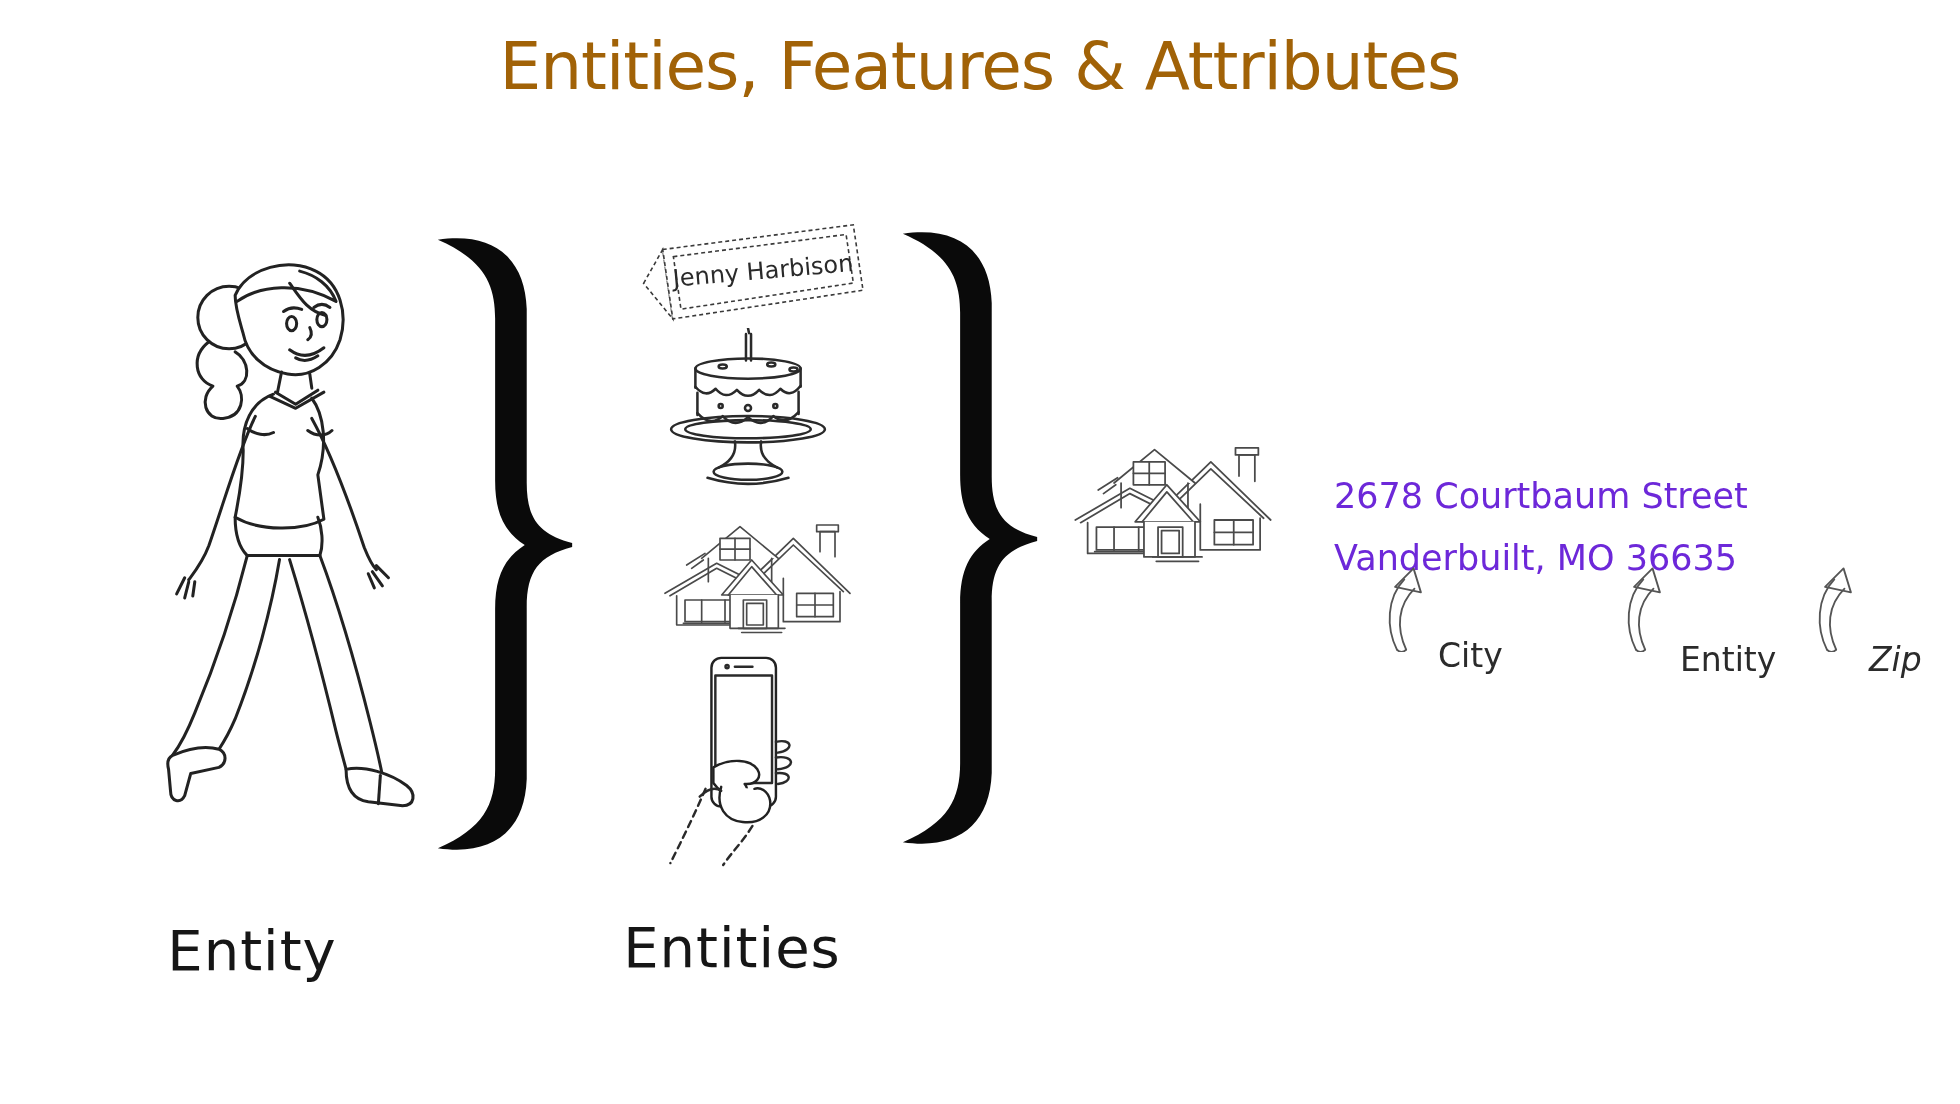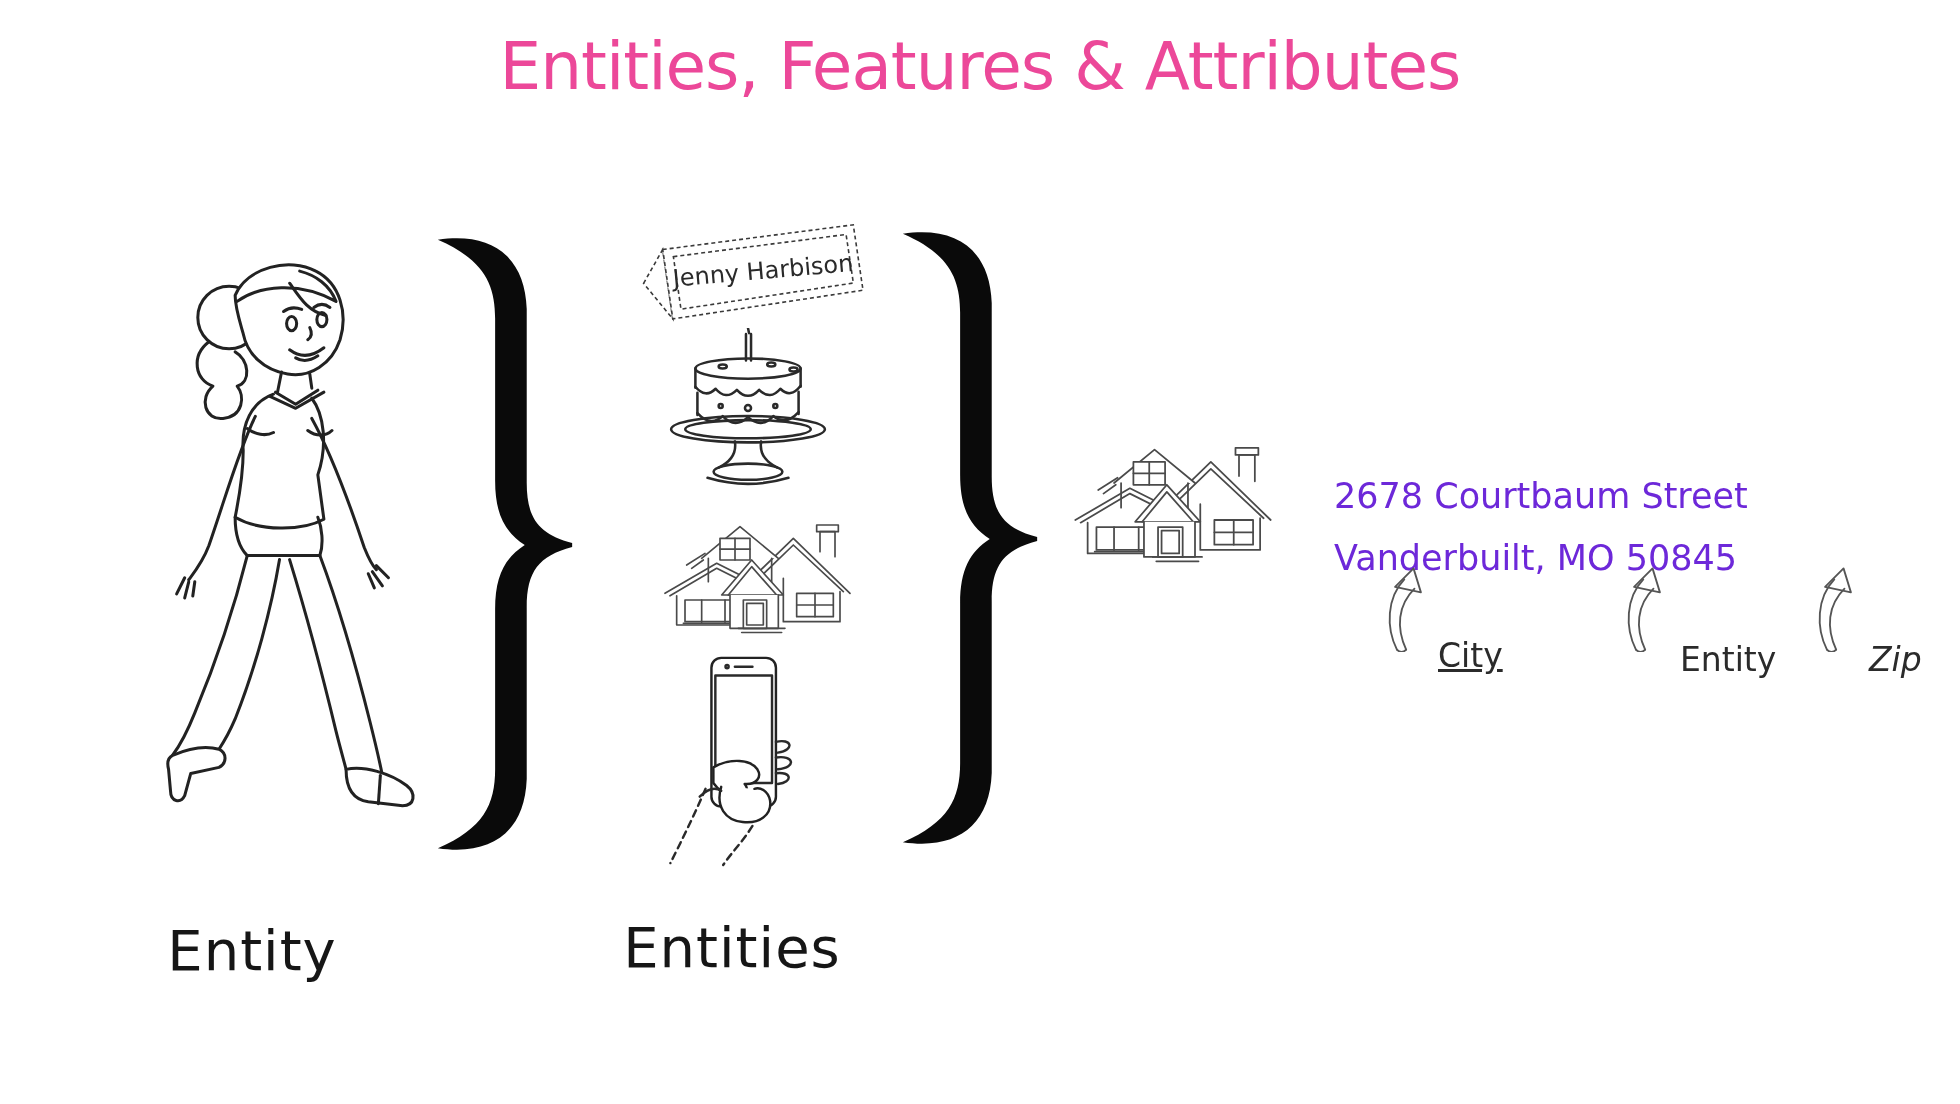--- a/index.html
+++ b/index.html
@@ -1,20 +1,20 @@
 <!DOCTYPE html>
 <html><head>
 <meta charset="utf-8">
 <style>
   html,body{margin:0;padding:0;background:#ffffff;}
   .canvas{position:relative;width:1960px;height:1104px;background:#ffffff;overflow:hidden;
           font-family:"DejaVu Sans","Liberation Sans",sans-serif;color:#1a1a1a;}
   .abs{position:absolute;}
   .title{top:28px;left:0;width:100%;text-align:center;font-size:66px;letter-spacing:-1px;
-         font-weight:400;color:#ec4899;}
+         font-weight:400;color:#a16207;}
   .section-label{font-size:56px;letter-spacing:1px;color:#161616;text-align:center;white-space:nowrap;}
   .address{font-size:35px;line-height:62px;white-space:nowrap;color:#6d28d9;margin-top:35px;}
   .callout-label{font-size:33px;color:#2b2b2b;white-space:nowrap;}
   svg{display:block;}
   .sk{stroke:#4a4a4a;stroke-width:2;fill:none;stroke-linecap:round;stroke-linejoin:round;}
   .skw{stroke:#4a4a4a;stroke-width:2;fill:#ffffff;stroke-linecap:round;stroke-linejoin:round;}
   .ink{stroke:#222;stroke-width:3;fill:none;stroke-linecap:round;stroke-linejoin:round;}
   .inkw{stroke:#222;stroke-width:3;fill:#ffffff;stroke-linecap:round;stroke-linejoin:round;}
   .ck{stroke:#2a2a2a;stroke-width:2.5;fill:none;stroke-linecap:round;stroke-linejoin:round;}
   .ar{stroke:#555;stroke-width:2;fill:none;stroke-linecap:round;stroke-linejoin:round;}
@@ -178,32 +178,32 @@
       <path class="sk" d="M80,102 L108,68 L138,102"></path>
       <path class="skw" d="M82,102 L82,142 L140,142 L140,102"></path>
       <rect class="skw" x="98" y="108" width="28" height="34"></rect>
       <rect class="sk" x="102" y="112" width="20" height="26"></rect>
       <path class="sk" d="M92,142 L148,142 M96,147 L144,147"></path>
     </svg>
   </div>
 
   <div class="abs address" style="left:1334px;top:430px;">
     <div>2678 Courtbaum Street</div>
-    <div>Vanderbuilt, MO 50845</div>
+    <div>Vanderbuilt, MO 36635</div>
   </div>
 
   <div class="abs" style="left:1384px;top:566px;">
     <svg width="48" height="86" viewBox="0 0 52 92">
       <path class="ar" d="M14,90 C2,66 3,34 22,14"></path>
       <path class="ar" d="M24,90 C13,66 15,42 33,24"></path>
       <path class="ar" fill="#fff" d="M12,22 L32,2 L40,28 Z"></path>
       <path class="ar" d="M14,90 Q19,95 24,90"></path>
     </svg>
   </div>
-  <div class="abs callout-label" style="left:1438px;top:636px;text-decoration:underline;">City</div>
+  <div class="abs callout-label" style="left:1438px;top:636px;">City</div>
 
   <div class="abs" style="left:1623px;top:566px;">
     <svg width="48" height="86" viewBox="0 0 52 92">
       <path class="ar" d="M14,90 C2,66 3,34 22,14"></path>
       <path class="ar" d="M24,90 C13,66 15,42 33,24"></path>
       <path class="ar" fill="#fff" d="M12,22 L32,2 L40,28 Z"></path>
       <path class="ar" d="M14,90 Q19,95 24,90"></path>
     </svg>
   </div>
   <div class="abs callout-label" style="left:1680px;top:640px;">Entity</div>

